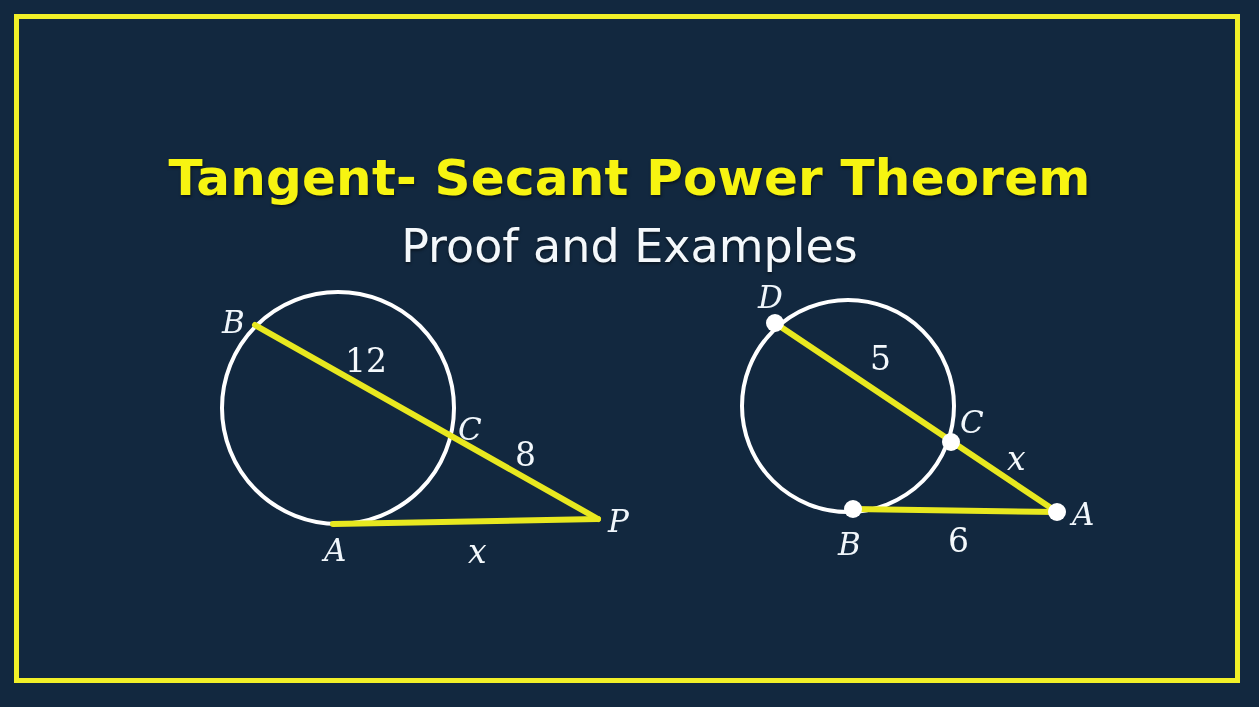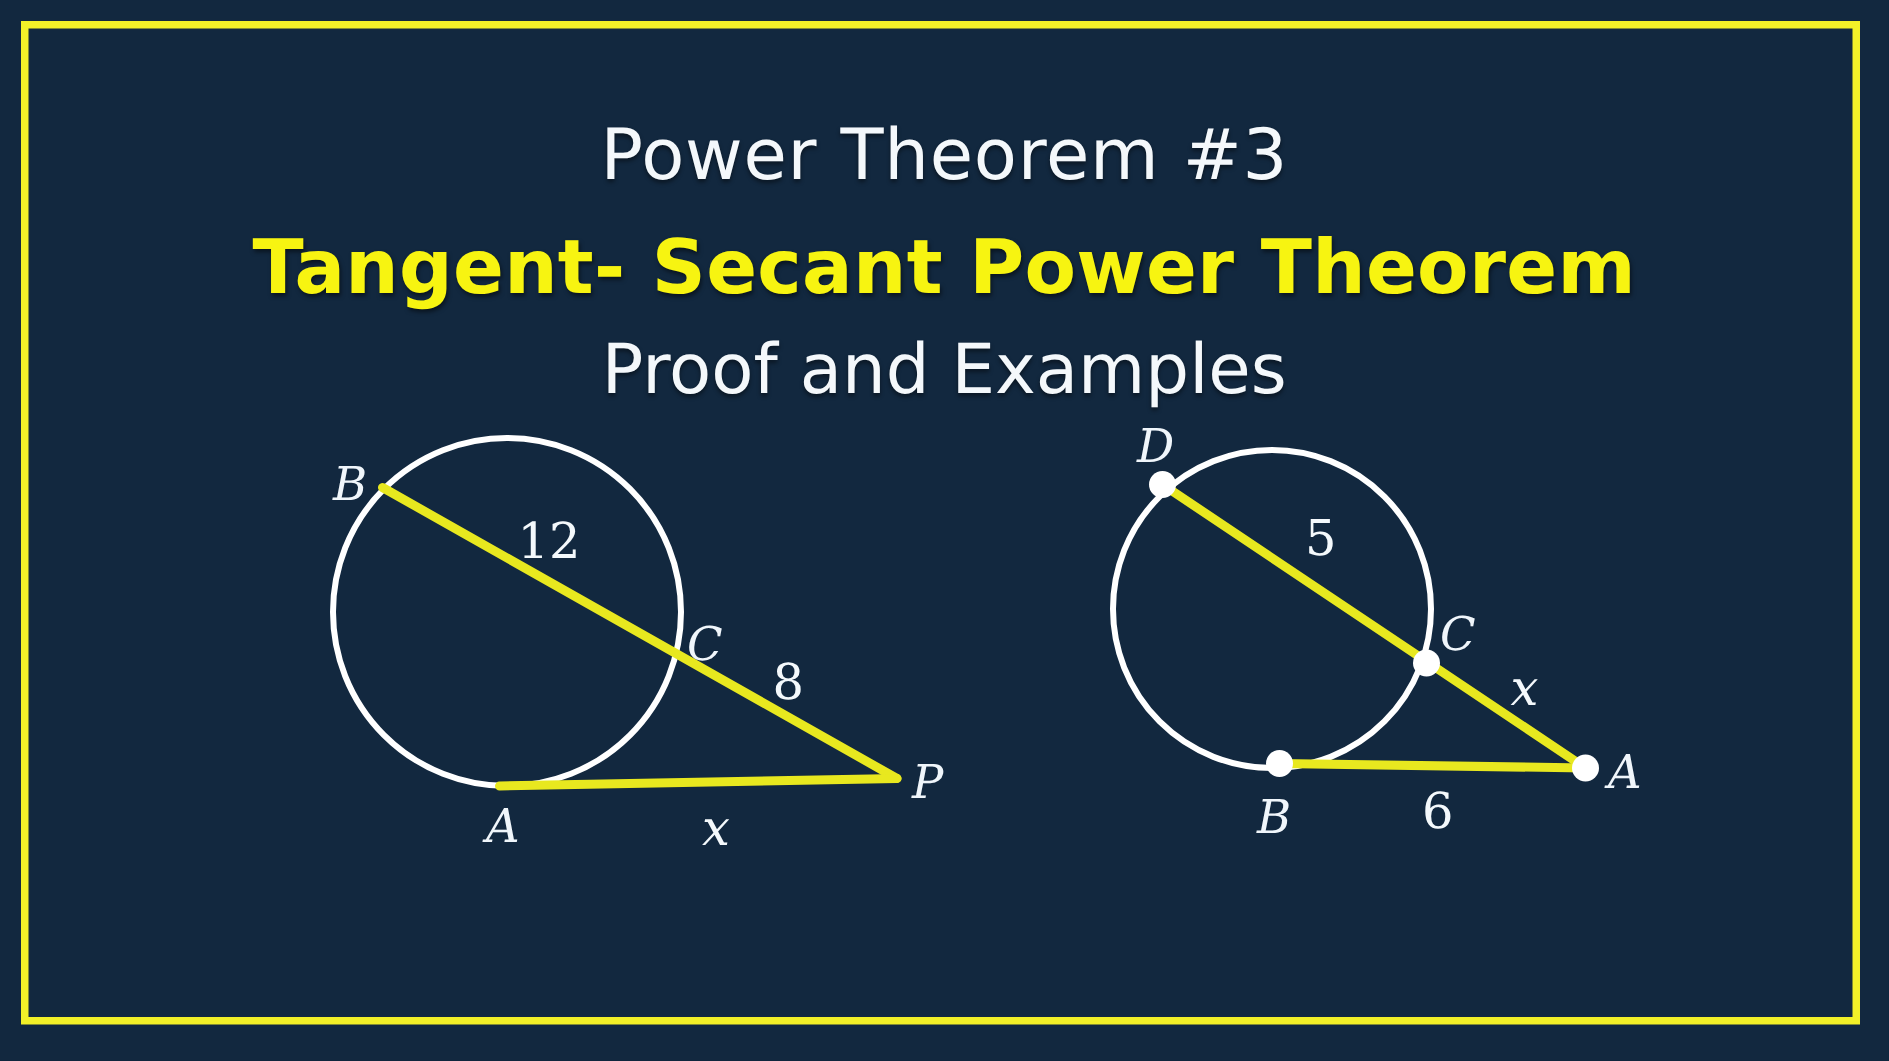--- a/index.html
+++ b/index.html
@@ -117,21 +117,20 @@
     font-style: italic;
   }
 </style>
 </head>
 <body>
 
 <div id="slide">
 
   <div id="frame-border"></div>
 
-  <div id="line-1">Power Theorem #3</div>
   <div id="line-3">Proof and Examples</div>
   <div id="line-2">Tangent- Secant Power Theorem</div>
 
   <div id="figures">
 
     <svg id="figure-left" class="figure" width="470" height="300" viewBox="0 0 470 300">
 
       <circle class="circle-path" cx="148" cy="128" r="116"></circle>
 
       <line class="chord-line" x1="65" y1="45" x2="408" y2="239"></line>

